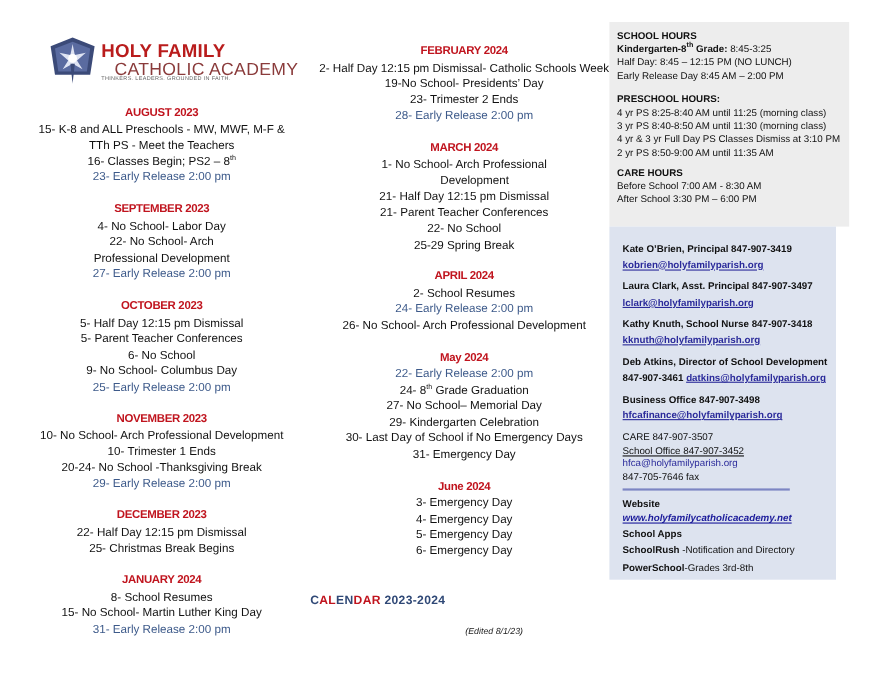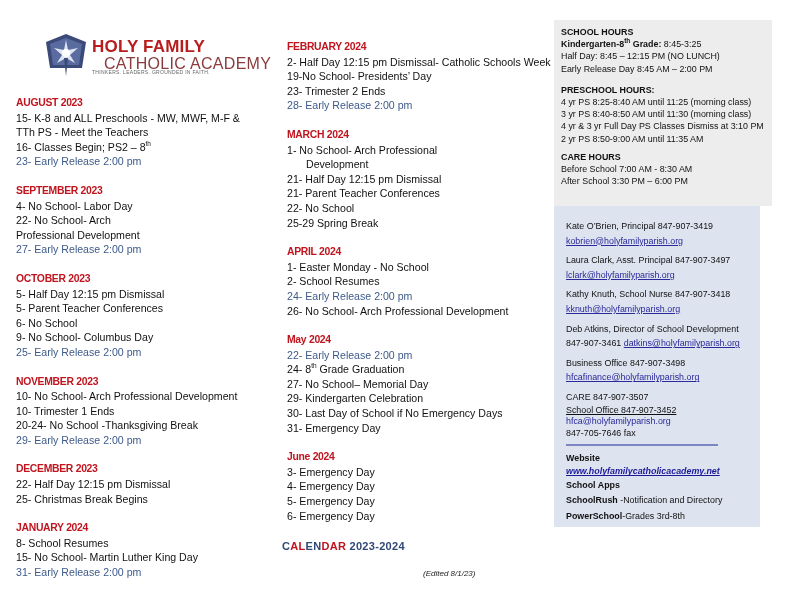--- a/index.html
+++ b/index.html
@@ -4,43 +4,43 @@
 <style>
   html, body { margin: 0; padding: 0; background: #ffffff; }
   body { width: 792px; height: 612px; position: relative; overflow: hidden;
          font-family: "Liberation Sans", sans-serif; color: #111; }
   .logo { position: absolute; left: 42px; top: 30px; width: 180px; height: 50px; }
   .logo-mark { position: absolute; left: 0; top: 0; width: 48px; height: 48px; }
   .logo-title { position: absolute; left: 50px; top: 7px; font-size: 17px; font-weight: bold; color: #b91c1c; letter-spacing: 0.2px; white-space: nowrap; }
   .logo-sub { position: absolute; left: 62px; top: 25px; font-size: 16px; color: #8a3b3b; letter-spacing: 0.3px; white-space: nowrap; }
   .logo-tag { position: absolute; left: 50px; top: 39px; font-size: 5px; color: #666; letter-spacing: 0.3px; white-space: nowrap; }
 
-  .col { position: absolute; font-size: 10.6px; line-height: 14.6px; }
-  .col1 { left: 16px; top: 96px; width: 240px; }
+  .col { position: absolute; font-size: 10.6px; line-height: 14.6px; text-align: center; }
+  .col1 { left: 27px; top: 96px; width: 240px; }
   .col2 { left: 287px; top: 40px; width: 270px; }
   .month { margin-bottom: 15px; }
   .month-title { color: #c0141e; font-weight: bold; font-size: 10.4px; letter-spacing: -0.3px; }
   .ev { white-space: nowrap; }
   .ev.wrap { white-space: normal; }
   .ev.early { color: #3d5a8a; }
   .ev.hang { padding-left: 19px; }
   sup { font-size: 6.5px; line-height: 0; }
 
   .title { position: absolute; left: 282px; top: 540px; font-family: Liberation Sans, sans-serif; font-weight: bold; font-size: 11px; letter-spacing: 0.3px; white-space: nowrap; }
   .t-blue { color: #2f4876; }
   .t-red { color: #c0141e; }
   .edited { position: absolute; left: 423px; top: 569px; font-size: 8px; font-style: italic; color: #222; }
 
   .panel-gray { position: absolute; left: 554px; top: 20px; width: 218px; height: 186px; background: #ededed; }
   .panel-blue { position: absolute; left: 554px; top: 206px; width: 206px; height: 321px; background: #dde3ef; }
   .pg { position: absolute; left: 561px; top: 26px; font-size: 8.9px; line-height: 12.2px; color: #111; white-space: nowrap; }
   .pg .h { font-weight: bold; }
   .pg .gap { height: 9px; }
   .pb { position: absolute; left: 566px; top: 219px; font-size: 8.9px; line-height: 14.6px; color: #111; white-space: nowrap; }
-  .pb .contact { margin-bottom: 5px; }
+  .pb .contact { margin-bottom: 5px; font-weight: bold; }
   .pb a { color: #2a2a9a; text-decoration: underline; }
   .pb .u { text-decoration: underline; }
   .pb .plain-link { color: #2a2a9a; }
   .pb .tight { line-height: 11.8px; }
   .divider { width: 152px; height: 2px; background: #7d86c3; margin: 4px 0 6px 0; }
   .pb b { font-weight: bold; }
   .pb .web-link { color: #1a1a9a; font-weight: bold; text-decoration: underline; font-style: italic; }
   .pb .apps { line-height: 13.5px; }
 </style>
 </head>
@@ -113,21 +113,20 @@
       <div class="month-title">MARCH 2024</div>
       <div class="ev"><span>1-   No School- Arch Professional</span></div>
       <div class="ev hang"><span>Development</span></div>
       <div class="ev"><span>21- Half Day 12:15 pm Dismissal</span></div>
       <div class="ev"><span>21- Parent Teacher Conferences</span></div>
       <div class="ev"><span>22- No School</span></div>
       <div class="ev"><span>25-29 Spring Break</span></div>
     </div>
     <div class="month">
       <div class="month-title">APRIL 2024</div>
-      <div class="ev"><span>1- Easter Monday - No School</span></div>
       <div class="ev"><span>2- School Resumes</span></div>
       <div class="ev early"><span>24- Early Release 2:00 pm</span></div>
       <div class="ev"><span>26- No School- Arch Professional Development</span></div>
     </div>
     <div class="month">
       <div class="month-title">May 2024</div>
       <div class="ev early"><span>22- Early Release 2:00 pm</span></div>
       <div class="ev"><span>24- 8</span><sup>th</sup><span> Grade Graduation</span></div>
       <div class="ev"><span>27- No School– Memorial Day</span></div>
       <div class="ev"><span>29- Kindergarten Celebration</span></div>

